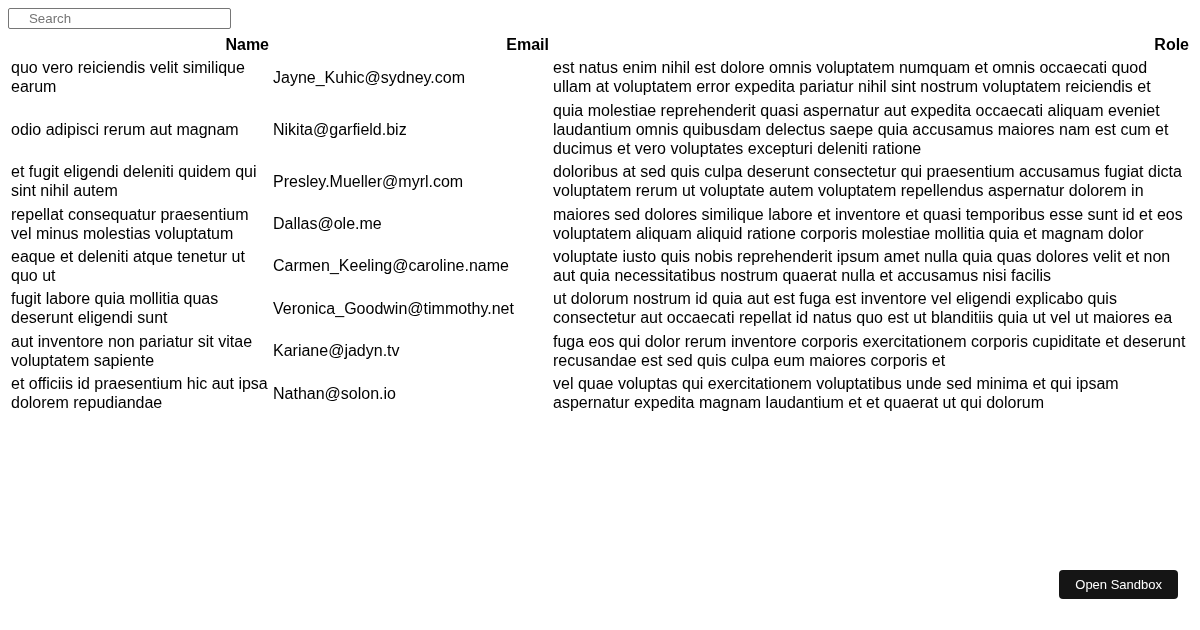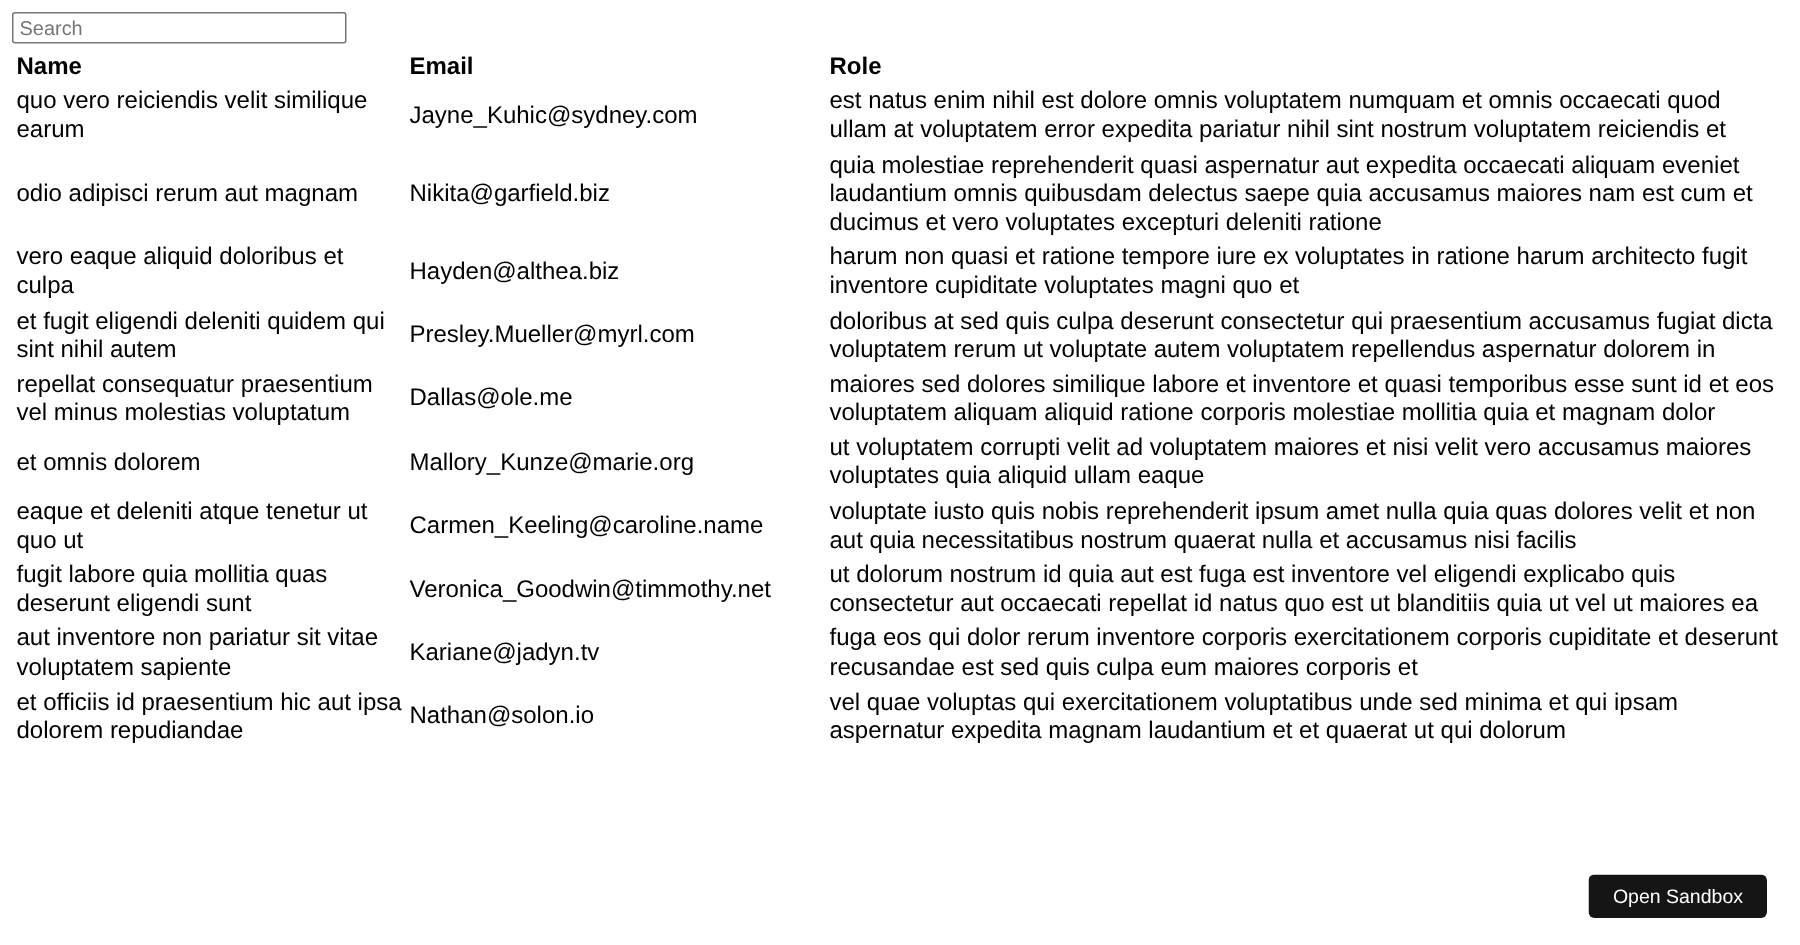--- a/index.html
+++ b/index.html
@@ -14,54 +14,54 @@
     font-family: "Liberation Sans", sans-serif;
     font-size: 16px;
     line-height: 1.2;
   }
   .search-row { height: 24px; }
   .search-input {
     display: block;
     box-sizing: border-box;
     width: 223px;
     height: 21px;
-    padding: 1px 4px;
+    padding: 1px 20px;
     border: 1px solid #767676;
     border-radius: 2px;
     font-family: "Liberation Sans", sans-serif;
     font-size: 13.3px;
     color: #000000;
     outline: none;
   }
   .search-input::placeholder { color: #757575; opacity: 1; }
   table.data-table {
     width: 1184px;
     table-layout: fixed;
     border-collapse: separate;
     border-spacing: 2px;
   }
   col.col-name  { width: 260px; }
   col.col-email { width: 278px; }
   col.col-role  { width: auto; }
   .data-table th {
     padding: 1px;
     font-weight: 700;
-    text-align: left;
+    text-align: right;
     font-size: 16px;
   }
   .data-table td {
     padding: 1px;
     vertical-align: middle;
     text-align: left;
     overflow-wrap: break-word;
   }
   .sandbox-btn {
     position: fixed;
     right: 22px;
-    bottom: 18px;
+    bottom: 31px;
     padding: 8px 16px;
     background: #151515;
     color: #ffffff;
     border: none;
     border-radius: 4px;
     font-family: "Liberation Sans", sans-serif;
     font-size: 13px;
     line-height: 1;
     cursor: pointer;
     white-space: nowrap;
@@ -95,43 +95,33 @@
     <td>est natus enim nihil est dolore omnis voluptatem numquam et omnis occaecati quod ullam at voluptatem error expedita pariatur nihil sint nostrum voluptatem reiciendis et</td>
   </tr>
 
   <tr>
     <td>odio adipisci rerum aut magnam</td>
     <td>Nikita@garfield.biz</td>
     <td>quia molestiae reprehenderit quasi aspernatur aut expedita occaecati aliquam eveniet laudantium omnis quibusdam delectus saepe quia accusamus maiores nam est cum et ducimus et vero voluptates excepturi deleniti ratione</td>
   </tr>
 
 
-  <tr>
-    <td>vero eaque aliquid doloribus et culpa</td>
-    <td>Hayden@althea.biz</td>
-    <td>harum non quasi et ratione tempore iure ex voluptates in ratione harum architecto fugit inventore cupiditate voluptates magni quo et</td>
-  </tr>
 
   <tr>
     <td>et fugit eligendi deleniti quidem qui sint nihil autem</td>
     <td>Presley.Mueller@myrl.com</td>
     <td>doloribus at sed quis culpa deserunt consectetur qui praesentium accusamus fugiat dicta voluptatem rerum ut voluptate autem voluptatem repellendus aspernatur dolorem in</td>
   </tr>
 
   <tr>
     <td>repellat consequatur praesentium vel minus molestias voluptatum</td>
     <td>Dallas@ole.me</td>
     <td>maiores sed dolores similique labore et inventore et quasi temporibus esse sunt id et eos voluptatem aliquam aliquid ratione corporis molestiae mollitia quia et magnam dolor</td>
   </tr>
 
-  <tr>
-    <td>et omnis dolorem</td>
-    <td>Mallory_Kunze@marie.org</td>
-    <td>ut voluptatem corrupti velit ad voluptatem maiores et nisi velit vero accusamus maiores voluptates quia aliquid ullam eaque</td>
-  </tr>
 
 
   <tr>
     <td>eaque et deleniti atque tenetur ut quo ut</td>
     <td>Carmen_Keeling@caroline.name</td>
     <td>voluptate iusto quis nobis reprehenderit ipsum amet nulla quia quas dolores velit et non aut quia necessitatibus nostrum quaerat nulla et accusamus nisi facilis</td>
   </tr>
 
   <tr>
     <td>fugit labore quia mollitia quas deserunt eligendi sunt</td>

